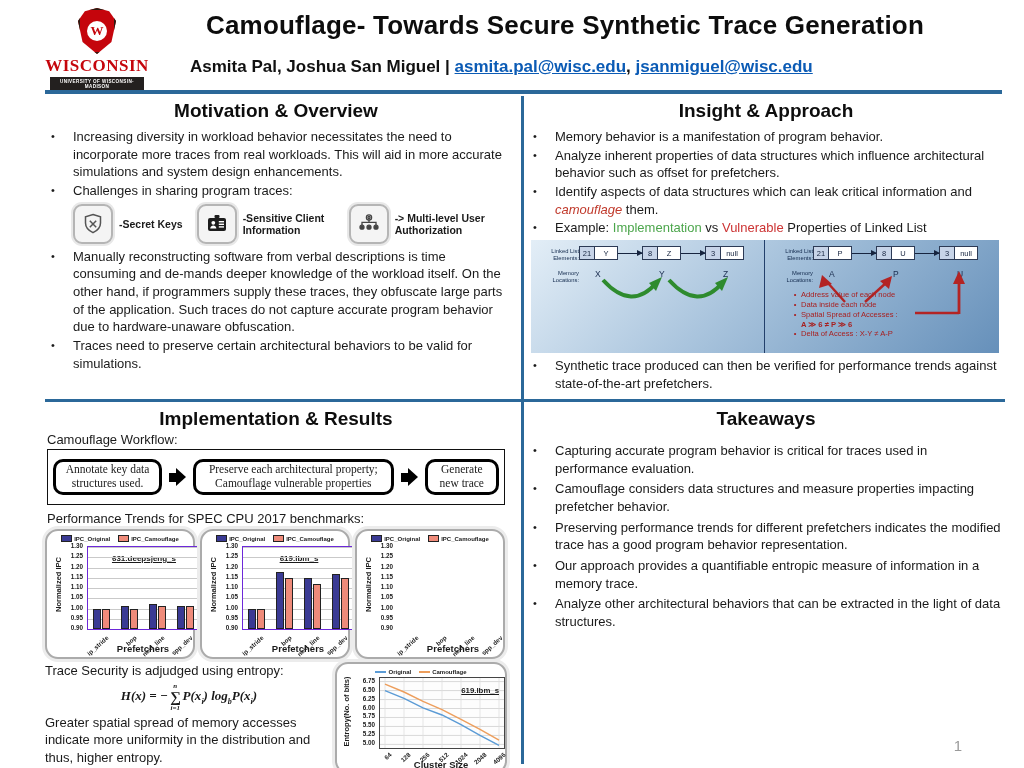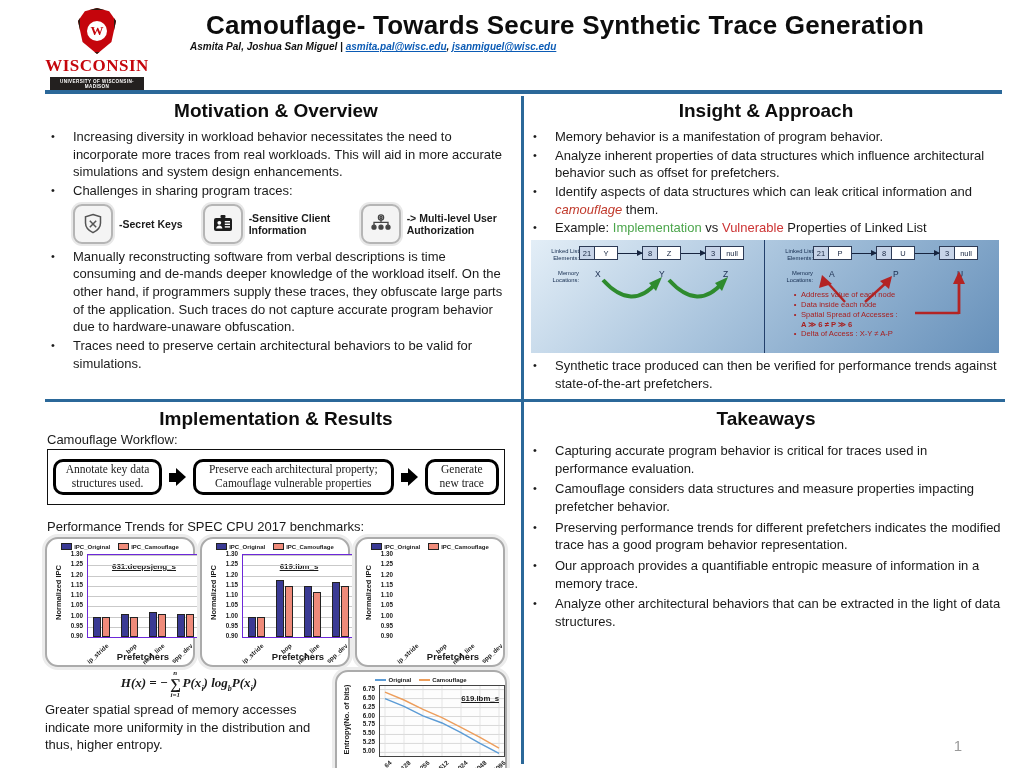--- a/index.html
+++ b/index.html
@@ -9,35 +9,35 @@
   .header-logo{position:absolute;left:42px;top:8px;width:110px;text-align:center;}
   .crest{width:34px;height:42px;margin:0 auto;background:#c5050c;border:2px solid #2b1b12;
     clip-path:polygon(50% 0,82% 7%,100% 28%,88% 74%,50% 100%,12% 74%,0 28%,18% 7%);
     display:flex;align-items:center;justify-content:center;}
   .crest-inner{width:20px;height:20px;border-radius:50%;background:#fff;display:flex;align-items:center;justify-content:center;
     font-family:"Liberation Serif",serif;font-weight:bold;font-size:13px;color:#c5050c;}
   .wordmark{font-family:"Liberation Serif",serif;font-weight:bold;font-size:17px;color:#c5050c;letter-spacing:0.5px;margin-top:2px;}
   .tagline{background:#23201f;color:#fff;font-size:4.6px;font-weight:bold;letter-spacing:0.4px;padding:1.5px 2px;margin:1px 8px 0 8px;}
   .header-text{position:absolute;left:190px;top:10px;width:750px;}
   .main-title{font-size:26px;font-weight:bold;text-align:center;letter-spacing:0.2px;color:#0d0d0d;}
-  .sub-title{font-size:10px;font-weight:bold;margin-top:0;color:#111;font-style:italic;}
+  .sub-title{font-size:17px;font-weight:bold;margin-top:16px;color:#111;}
   .sub-title a{color:#0b5bb5;text-decoration:underline;}
   .hline{position:absolute;background:#2b6899;}
   .vline{position:absolute;background:#2b6899;}
   
   .quad{position:absolute;}
   .sec-title{font-size:19px;font-weight:bold;text-align:center;margin:4px 0 6px 0;color:#0d0d0d;}
   .bullet{display:flex;font-size:13px;line-height:1.36;margin-bottom:1px;}
   .bullet .dot{width:22px;padding-left:6px;flex:none;font-size:11px;padding-top:1px;}
   .bullet .btext{flex:1;padding-right:4px;}
   .em-red{color:#c0392b;font-style:italic;}
   .w-green{color:#4ca64c;}
   .w-red{color:#cc3333;}
   
-  .icons-row{display:flex;margin:4px 0 4px 28px;gap:20px;}
+  .icons-row{display:flex;margin:4px 0 4px 28px;gap:14px;}
   .icon-item{display:flex;align-items:center;gap:6px;}
   .icon-box{width:36px;height:36px;border:2px solid #b5b5b5;border-radius:9px;background:#f4f4f4;
     box-shadow:0 0 0 2px #e8e8e8;display:flex;align-items:center;justify-content:center;flex:none;}
   .icon-label{font-size:10.5px;font-weight:bold;line-height:1.15;max-width:92px;}
   
   .ll-diagram{margin:3px 0 4px 4px;width:468px;height:113px;display:flex;position:relative;
     background:linear-gradient(135deg,#e3eef7 0%,#a9c4dd 45%,#6690ba 100%);}
   .ll-half{width:233px;height:113px;position:relative;flex:none;}
   .ll-half.left{border-right:1.5px solid #23406b;}
   .ll-lbl{position:absolute;left:2px;width:46px;font-size:5.8px;text-align:right;color:#132a4d;line-height:1.15;}
@@ -301,21 +301,21 @@
           <div class="stem"></div>
           <div class="head"></div>
         </div>
       <div class="wf-step s2">Preserve each architectural property; Camouflage vulnerable properties</div>
       <div class="flow-arrow">
           <div class="stem"></div>
           <div class="head"></div>
         </div>
       <div class="wf-step s3">Generate new trace</div>
     </div>
-    <div class="plain-label" style="margin-top:14px;">Performance Trends for SPEC CPU 2017 benchmarks:</div>
+    <div class="plain-label" style="margin-top:6px;">Performance Trends for SPEC CPU 2017 benchmarks:</div>
 
     <div class="charts-row">
       <div class="chart-card">
         <div class="bc-legend">
             <div class="leg-item"><span class="leg-swatch" style="background: rgb(58, 58, 148);"></span>IPC_Original</div>
             <div class="leg-item"><span class="leg-swatch" style="background: rgb(239, 139, 122);"></span>IPC_Camouflage</div>
           </div>
         <div class="bc-body">
           <div class="bc-ylabel">Normalized IPC</div>
           <div class="bc-yaxis">
@@ -427,20 +427,21 @@
               <div class="xtick" style="left: 74px;">next_line</div>
               <div class="xtick" style="left: 102px;">spp_dev</div>
             </div>
         </div>
         <div class="bc-xlabel">Prefetchers</div>
       </div>
     </div>
 
     <div class="entropy-sec">
       <div class="entropy-text">
+        <div>Trace Security is adjudged using entropy:</div>
         <div class="formula">
           <span>H(x) = −</span><span class="sumstack">
               <span class="sumtop">n</span>
               <span class="summid">∑</span>
               <span class="sumbot">i=1</span>
             </span><span>P(x</span><sub>i</sub><span>) log</span><sub>b</sub><span>P(x</span><sub>i</sub><span>)</span>
         </div>
         <div>Greater spatial spread of memory accesses indicate more uniformity  in the distribution and thus, higher entropy.</div>
       </div>
 

